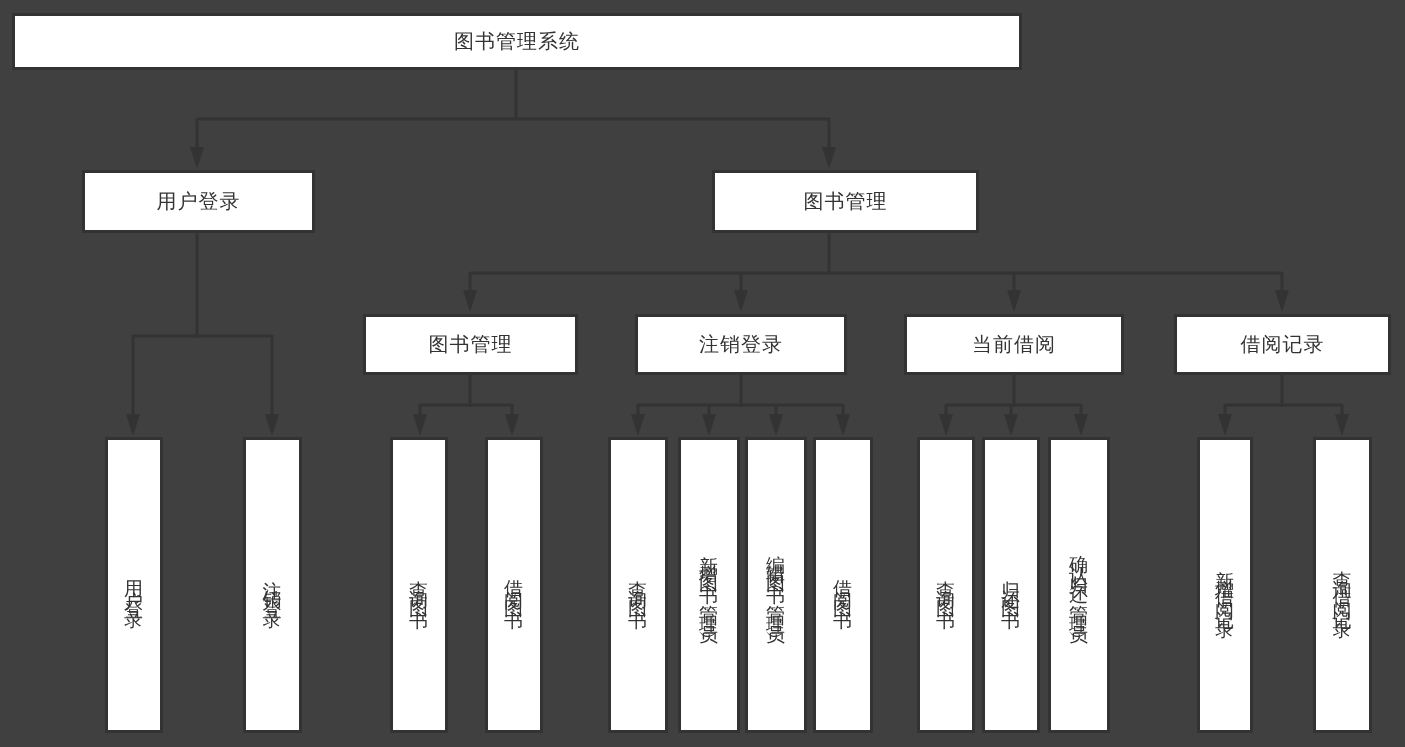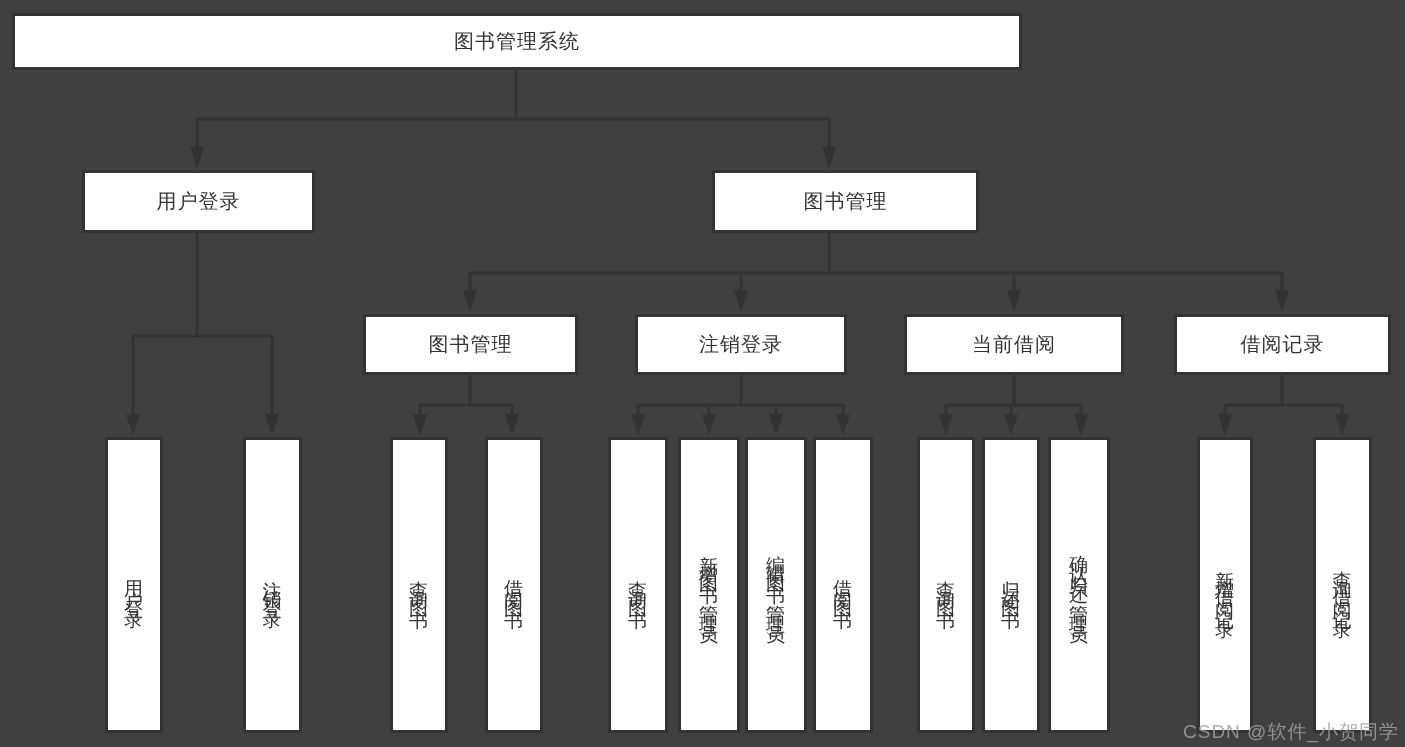--- a/index.html
+++ b/index.html
@@ -150,14 +150,13 @@
   <div class="box vbox leaf l-6">编辑图书（管理员）</div>
   <div class="box vbox leaf l-7">借阅图书</div>
 
   <div class="box vbox leaf l-8">查询图书</div>
   <div class="box vbox leaf l-9">归还图书</div>
   <div class="box vbox leaf l-10">确认归还（管理员）</div>
 
   <div class="box vbox leaf l-11">新增借阅记录</div>
   <div class="box vbox leaf l-12">查询借阅记录</div>
 
-  <div class="watermark">CSDN @软件_小贺同学</div>
 </div>
 
 </body></html>

